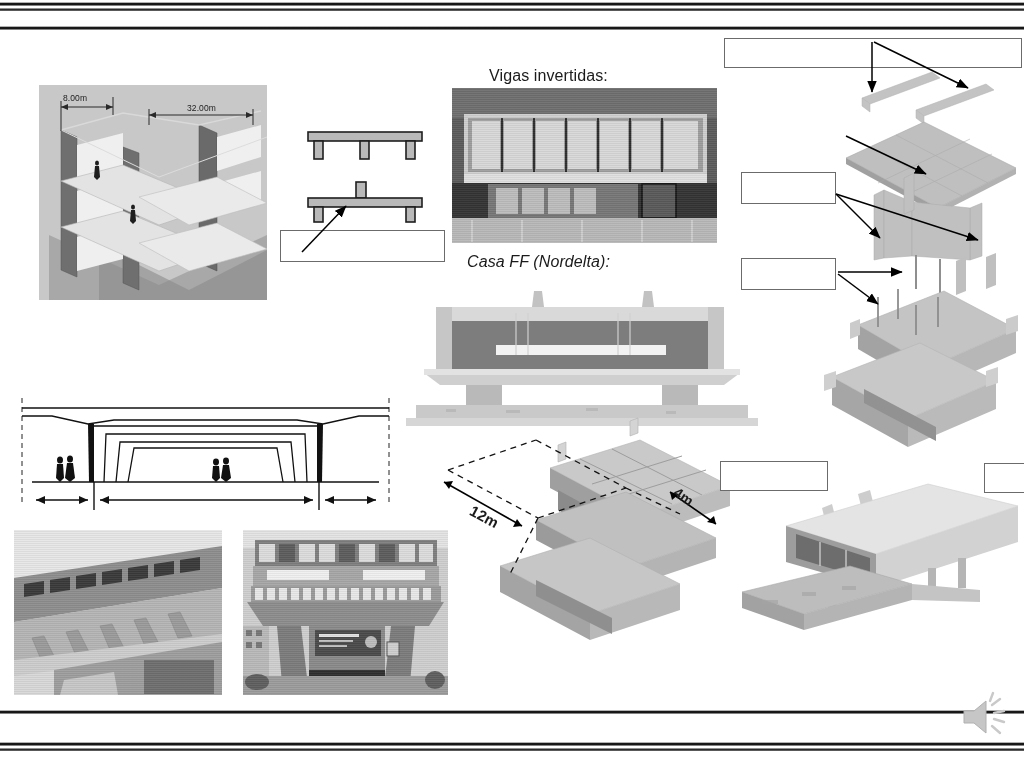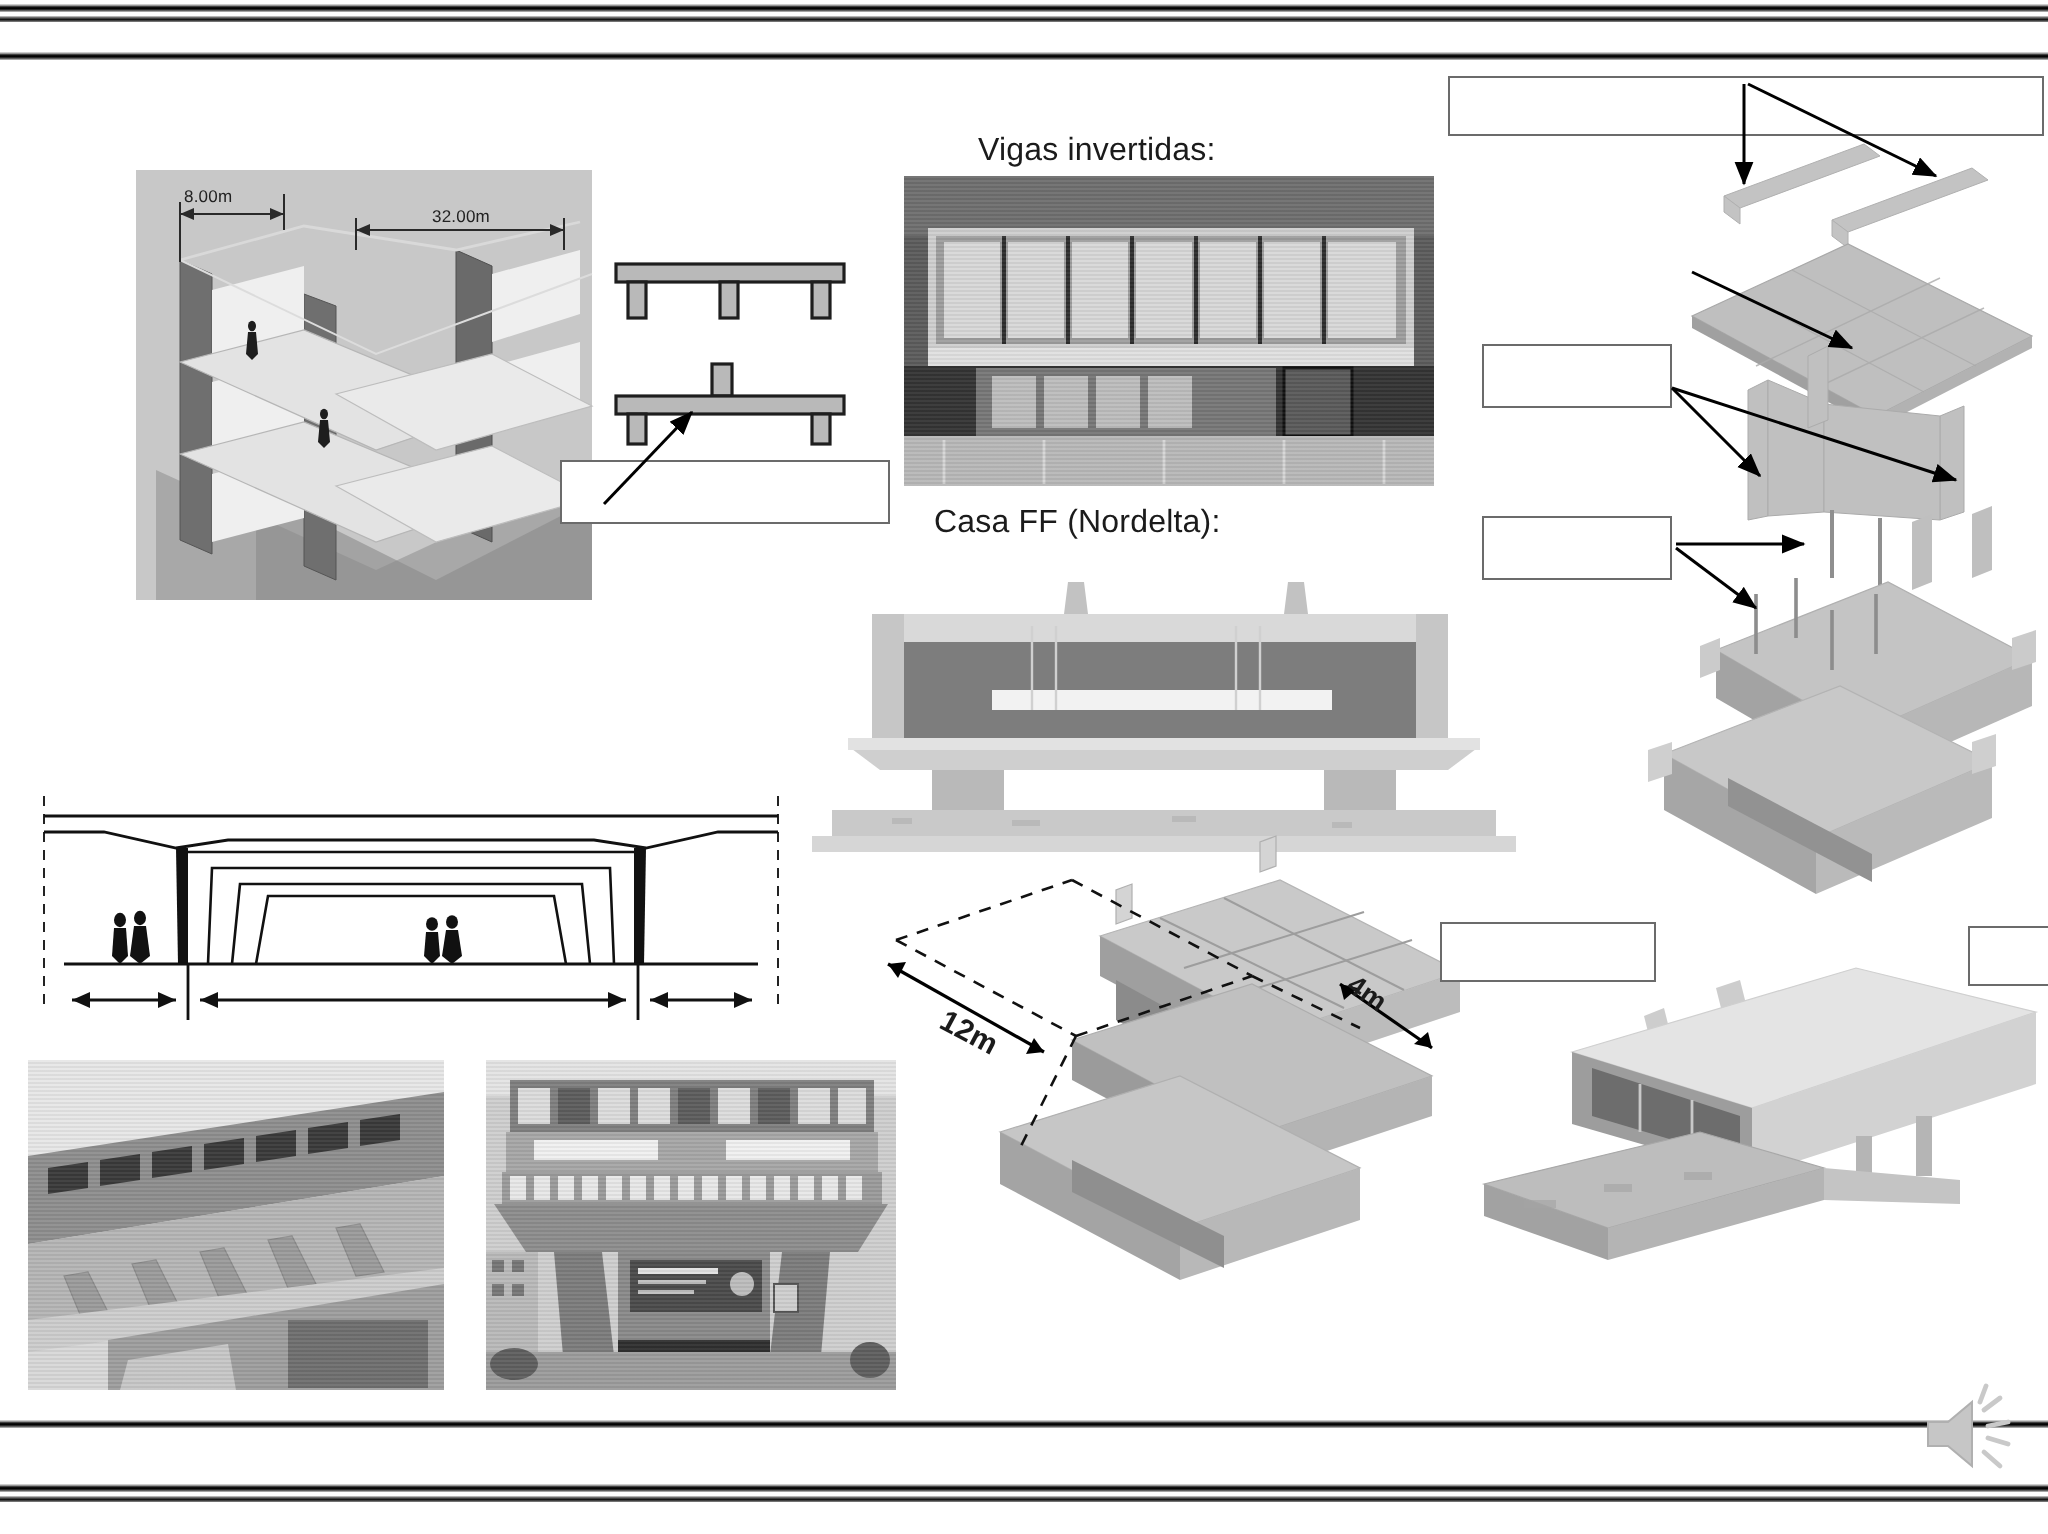--- a/index.html
+++ b/index.html
@@ -83,23 +83,23 @@
   <div class="rule top-a">
     <div class="bar-thick"></div>
       <div class="bar-thin"></div>
   </div>
   <div class="rule top-b">
     <div class="bar-thick"></div>
   </div>
 
   <div class="label" style="left:489px; top:50px; font-size:16px;margin-top:17px;">Vigas invertidas:</div>
 
-  <div class="label" style="left:467px; top:253px; font-size:16px;">Casa FF (Nordelta):</div>
-
-  <div class="panel" style="left:68px; top:85px; width:228px; height:215px;">
+  <div class="label" style="left:467px; top:253px; font-size:16px;font-style:italic;">Casa FF (Nordelta):</div>
+
+  <div class="panel" style="left:39px; top:85px; width:228px; height:215px;">
     <svg width="228" height="215" viewBox="0 0 228 215">
       <rect x="0" y="0" width="228" height="215" fill="#c8c8c8"></rect>
 
       <polygon points="10,150 120,200 228,150 228,215 10,215" fill="#9d9d9d" opacity="0.75"></polygon>
       <polygon points="60,160 150,205 228,165 228,215 60,215" fill="#8a8a8a" opacity="0.6"></polygon>
 
       <g fill="#6f6f6f" stroke="#555" stroke-width="0.5">
         <polygon points="22,45 22,185 38,192 38,52"></polygon>
         <polygon points="84,62 84,198 100,205 100,68"></polygon>
       </g>

